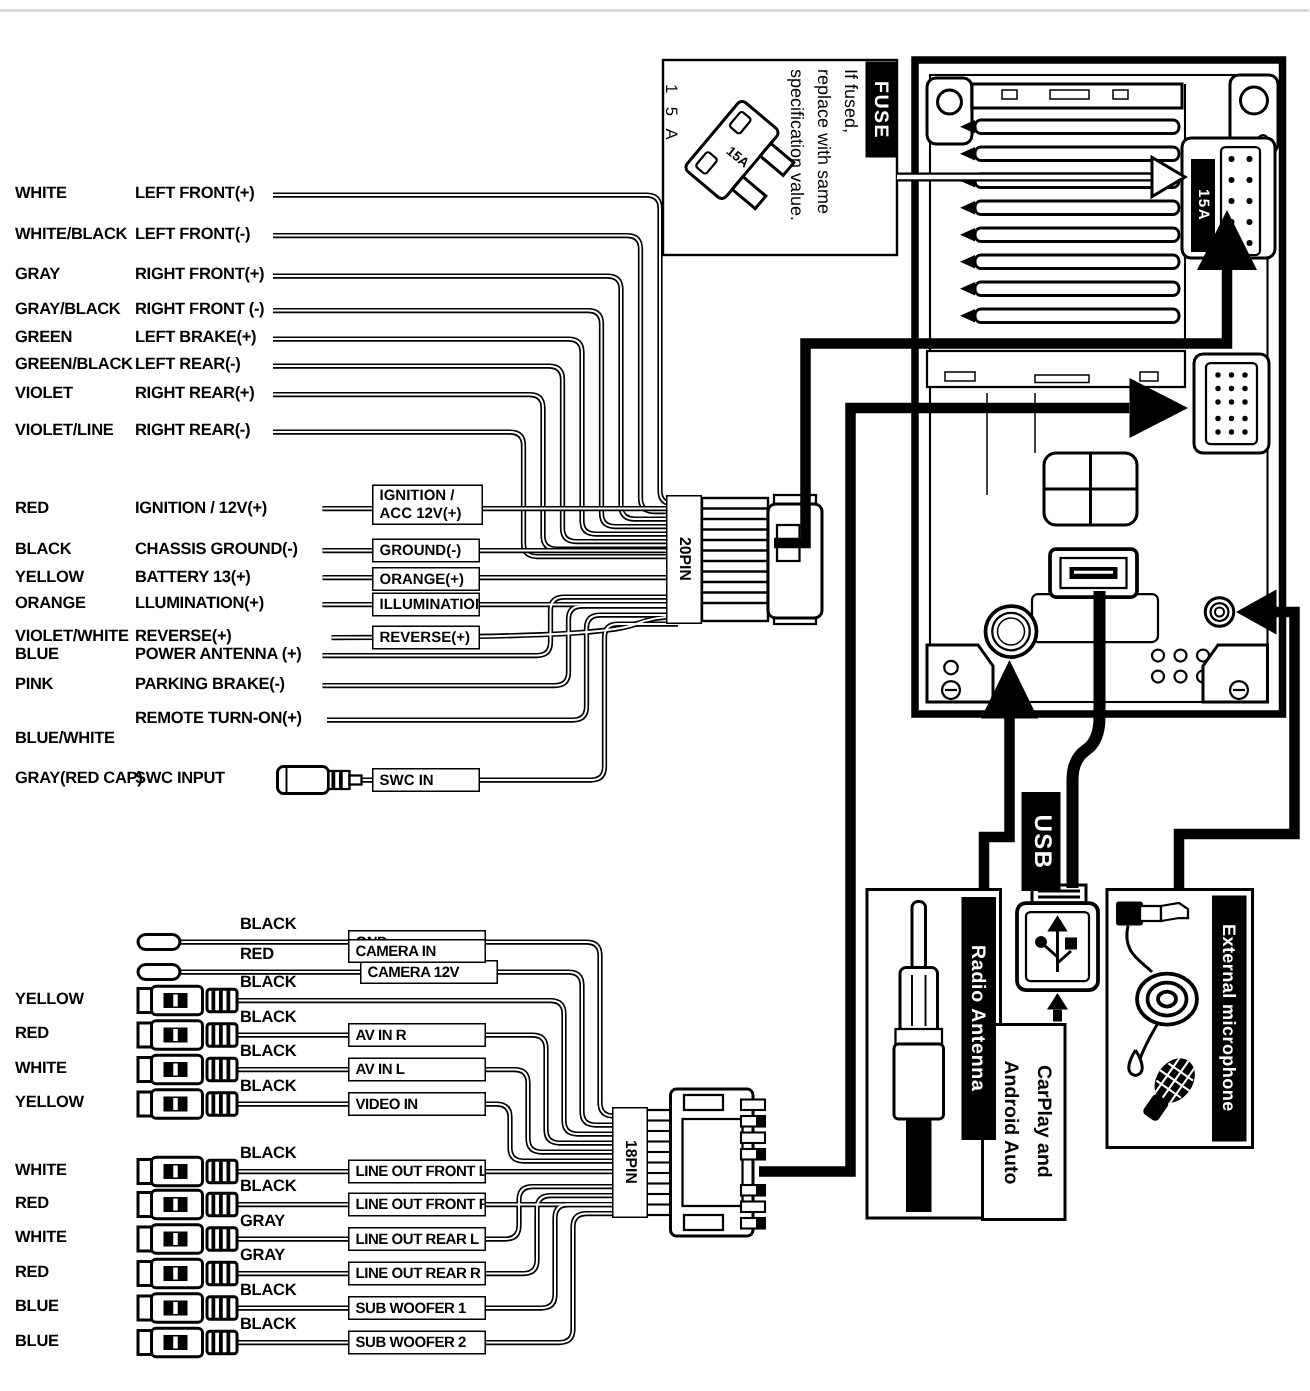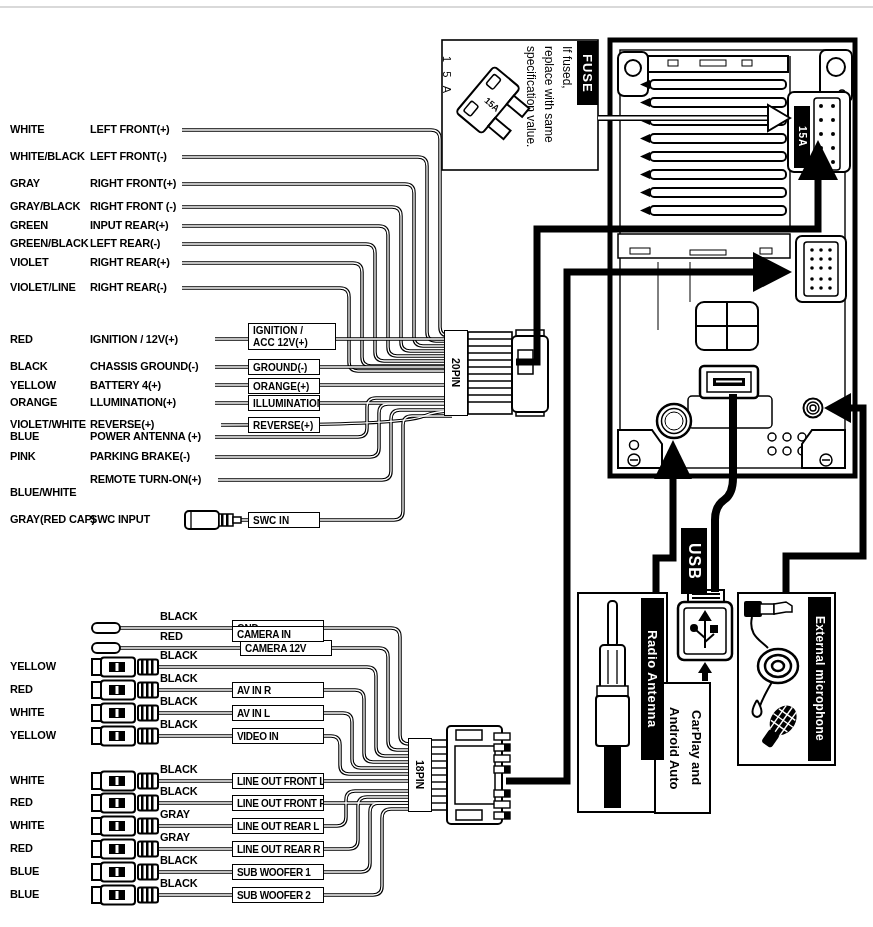--- a/index.html
+++ b/index.html
@@ -3,21 +3,21 @@
 <meta charset="utf-8">
 <style>
   html,body{margin:0;padding:0;background:#fff;}
   #canvas{position:relative;width:873px;height:927px;background:#fff;overflow:hidden;
           font-family:"Liberation Sans",sans-serif;}
   #diagram-svg{position:absolute;left:0;top:0;}
   .lbl{position:absolute;font:bold 11px "Liberation Sans",sans-serif;color:#000;white-space:nowrap;letter-spacing:-0.2px;}
   .tag{position:absolute;border:1.6px solid #000;background:#fff;font:bold 10px "Liberation Sans",sans-serif;
        line-height:13px;height:13px;padding:1px 2px 0 4px;white-space:nowrap;overflow:hidden;color:#000;}
   .tag2{position:absolute;border:1.6px solid #000;background:#fff;font:bold 10px "Liberation Sans",sans-serif;
-        line-height:11.5px;height:24px;padding:1px 16px 0 4px;white-space:nowrap;color:#000;}
+        line-height:11.5px;height:24px;padding:1px 2px 0 4px;white-space:nowrap;color:#000;}
   .tag2 span{display:block;}
   .vband{position:absolute;background:#000;color:#fff;writing-mode:vertical-rl;
          display:flex;align-items:center;justify-content:center;font-weight:bold;
          font-family:"Liberation Sans",sans-serif;letter-spacing:1px;}
   .vbox{position:absolute;border:1.6px solid #000;background:#fff;color:#000;writing-mode:vertical-rl;
         display:flex;align-items:center;justify-content:center;font-weight:bold;
         font-family:"Liberation Sans",sans-serif;text-align:center;}
   .vtext{position:absolute;color:#000;writing-mode:vertical-rl;font-family:"Liberation Sans",sans-serif;}
   .vnote{position:absolute;writing-mode:vertical-rl;font:12px "Liberation Sans",sans-serif;color:#000;line-height:18px;}
   .vnote span{display:block;}
@@ -426,34 +426,34 @@
 
 <div class="lbl" style="left:10px;top:123px">WHITE</div>
 <div class="lbl" style="left:90px;top:123px">LEFT FRONT(+)</div>
 <div class="lbl" style="left:10px;top:150px">WHITE/BLACK</div>
 <div class="lbl" style="left:90px;top:150px">LEFT FRONT(-)</div>
 <div class="lbl" style="left:10px;top:177px">GRAY</div>
 <div class="lbl" style="left:90px;top:177px">RIGHT FRONT(+)</div>
 <div class="lbl" style="left:10px;top:200px">GRAY/BLACK</div>
 <div class="lbl" style="left:90px;top:200px">RIGHT FRONT (-)</div>
 <div class="lbl" style="left:10px;top:219px">GREEN</div>
-<div class="lbl" style="left:90px;top:219px">INPUT REAR(+)</div>
+<div class="lbl" style="left:90px;top:219px">LEFT BRAKE(+)</div>
 <div class="lbl" style="left:10px;top:237px">GREEN/BLACK</div>
 <div class="lbl" style="left:90px;top:237px">LEFT REAR(-)</div>
 <div class="lbl" style="left:10px;top:256px">VIOLET</div>
 <div class="lbl" style="left:90px;top:256px">RIGHT REAR(+)</div>
 <div class="lbl" style="left:10px;top:281px">VIOLET/LINE</div>
 <div class="lbl" style="left:90px;top:281px">RIGHT REAR(-)</div>
 
 <div class="lbl" style="left:10px;top:333px">RED</div>
 <div class="lbl" style="left:90px;top:333px">IGNITION / 12V(+)</div>
 <div class="lbl" style="left:10px;top:360px">BLACK</div>
 <div class="lbl" style="left:90px;top:360px">CHASSIS GROUND(-)</div>
 <div class="lbl" style="left:10px;top:379px">YELLOW</div>
-<div class="lbl" style="left:90px;top:379px">BATTERY 4(+)</div>
+<div class="lbl" style="left:90px;top:379px">BATTERY 13(+)</div>
 <div class="lbl" style="left:10px;top:396px">ORANGE</div>
 <div class="lbl" style="left:90px;top:396px">LLUMINATION(+)</div>
 <div class="lbl" style="left:10px;top:418px">VIOLET/WHITE</div>
 <div class="lbl" style="left:90px;top:418px">REVERSE(+)</div>
 <div class="lbl" style="left:10px;top:430px">BLUE</div>
 <div class="lbl" style="left:90px;top:430px">POWER ANTENNA (+)</div>
 <div class="lbl" style="left:10px;top:450px">PINK</div>
 <div class="lbl" style="left:90px;top:450px">PARKING BRAKE(-)</div>
 <div class="lbl" style="left:10px;top:486px">BLUE/WHITE</div>
 <div class="lbl" style="left:90px;top:473px">REMOTE TURN-ON(+)</div>

